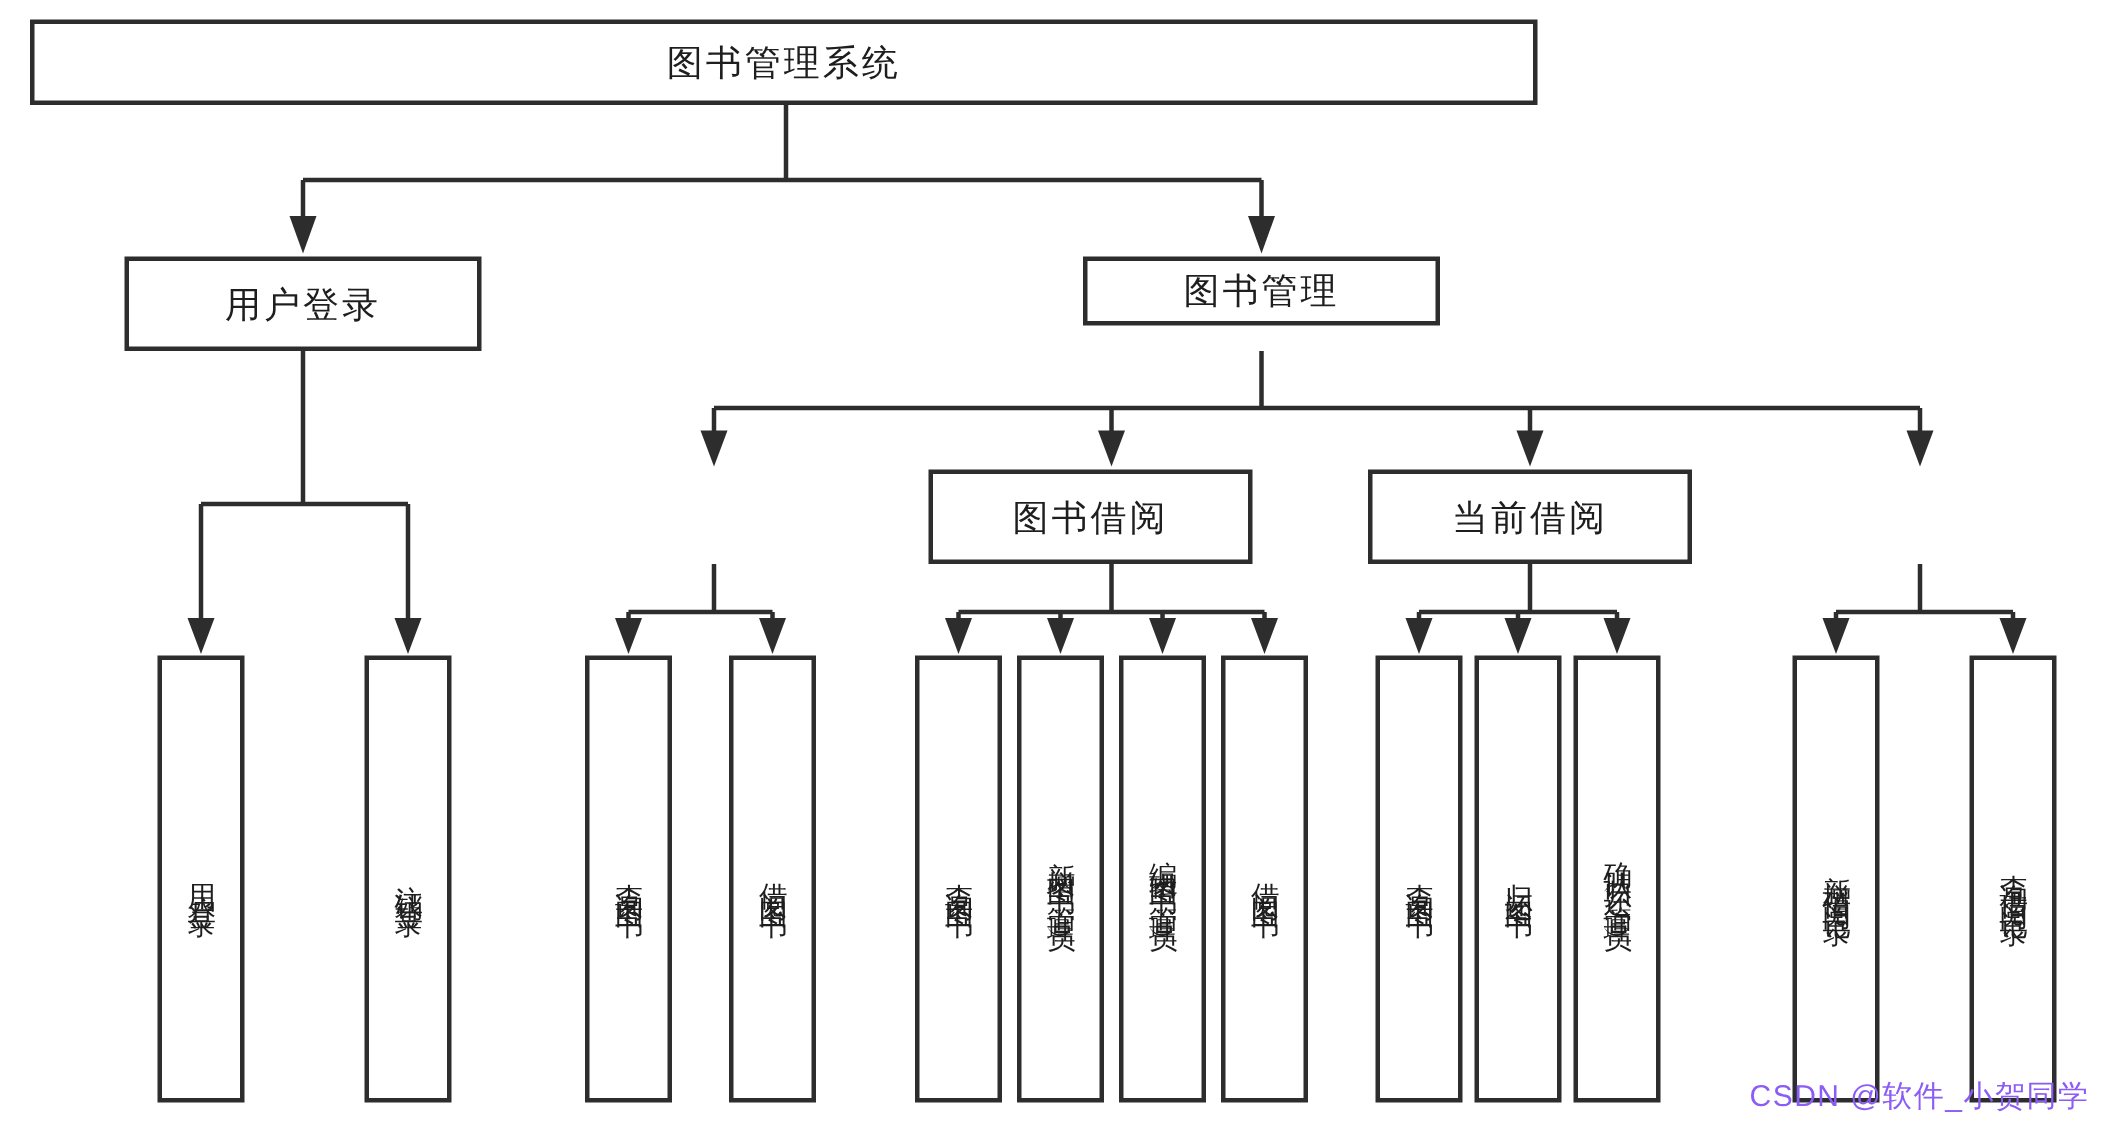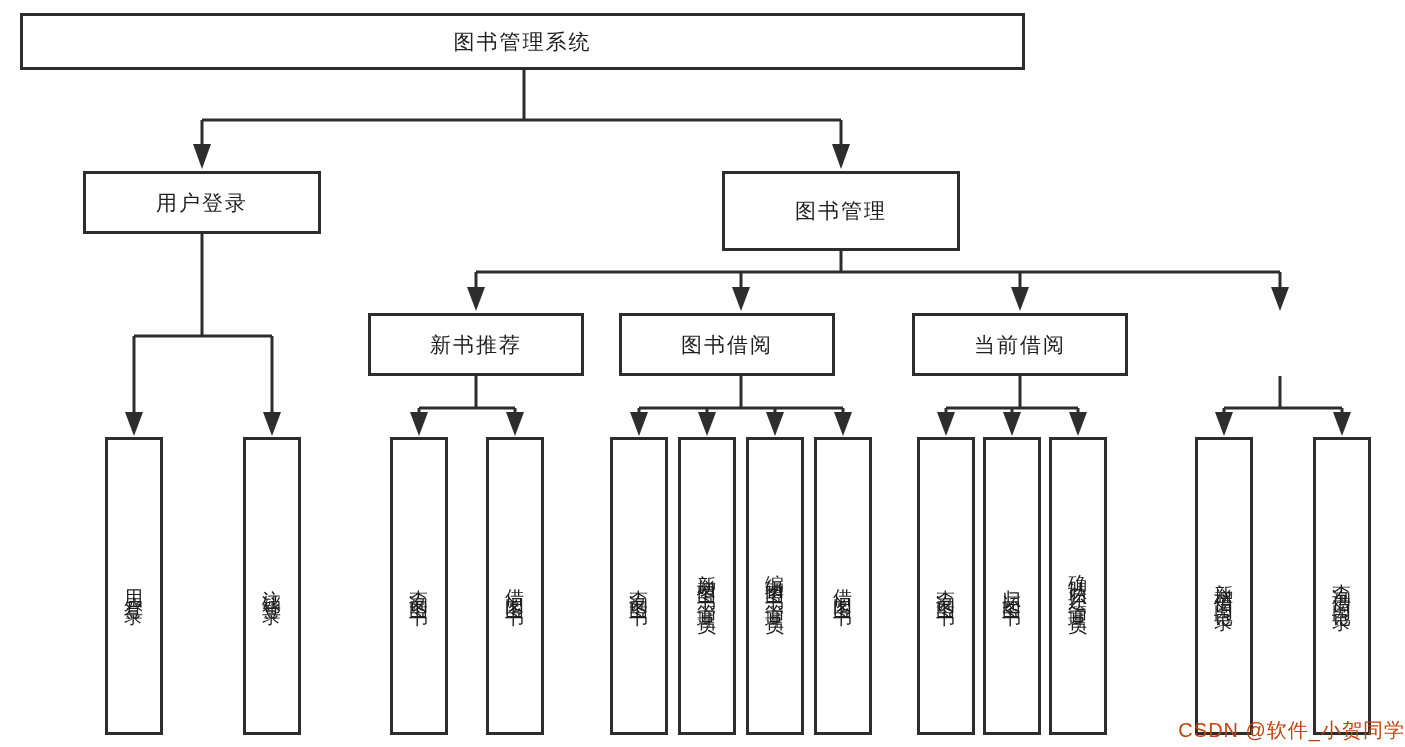--- a/index.html
+++ b/index.html
@@ -20,27 +20,27 @@
     position: absolute;
     box-sizing: border-box;
     border: 3px solid #2d2d2d;
     background: #ffffff;
     display: flex;
     align-items: center;
     justify-content: center;
     color: #1e1e1e;
   }
   .h-label {
-    font-size: 21px;
+    font-size: 24px;
     letter-spacing: 2px;
     white-space: nowrap;
   }
   .root-box   { left: 20px;  top: 13px;  width: 1005px; height: 57px; }
   .lvl2-a     { left: 83px;  top: 171px; width: 238px;  height: 63px; }
-  .lvl2-b     { left: 722px; top: 171px; width: 238px;  height: 80px; }
+  .lvl2-b     { left: 722px; top: 171px; width: 238px;  height: 46px; }
   .lvl3       { top: 313px; width: 216px; height: 63px; }
   .lvl3-a     { left: 368px; }
   .lvl3-b     { left: 619px; }
   .lvl3-c     { left: 912px; }
   .lvl3-d     { left: 1172px; }
   .leaf       { top: 437px; width: 58px; height: 298px; }
   .leaf span {
     writing-mode: vertical-rl;
     text-orientation: mixed;
     font-size: 19px;
@@ -48,24 +48,24 @@
     letter-spacing: 6px;
     white-space: nowrap;
   }
   .g1-1 { left: 105px; }  .g1-2 { left: 243px; }
   .g2-1 { left: 390px; }  .g2-2 { left: 486px; }
   .g3-1 { left: 610px; }  .g3-2 { left: 678px; }  .g3-3 { left: 746px; }  .g3-4 { left: 814px; }
   .g4-1 { left: 917px; }  .g4-2 { left: 983px; }  .g4-3 { left: 1049px; }
   .g5-1 { left: 1195px; } .g5-2 { left: 1313px; }
   .watermark {
     position: absolute;
-    right: 0;
+    right: 12px;
     bottom: 3px;
     font-size: 20px;
-    color: #c2410c;
+    color: #8b5cf6;
     letter-spacing: 1px;
     white-space: nowrap;
   }
 </style>
 </head>
 <body>
 
 <div class="canvas">
 
   <svg class="connectors" viewBox="0 0 1405 747" xmlns="http://www.w3.org/2000/svg">
@@ -145,23 +145,20 @@
     <span class="h-label">图书管理系统</span>
   </div>
 
   <div class="box lvl2-a">
     <span class="h-label">用户登录</span>
   </div>
   <div class="box lvl2-b">
     <span class="h-label">图书管理</span>
   </div>
 
-  <div class="box lvl3 lvl3-a">
-    <span class="h-label">新书推荐</span>
-  </div>
   <div class="box lvl3 lvl3-b">
     <span class="h-label">图书借阅</span>
   </div>
   <div class="box lvl3 lvl3-c">
     <span class="h-label">当前借阅</span>
   </div>
 
   <div class="box leaf g1-1">
     <span>用户登录</span>
   </div>

